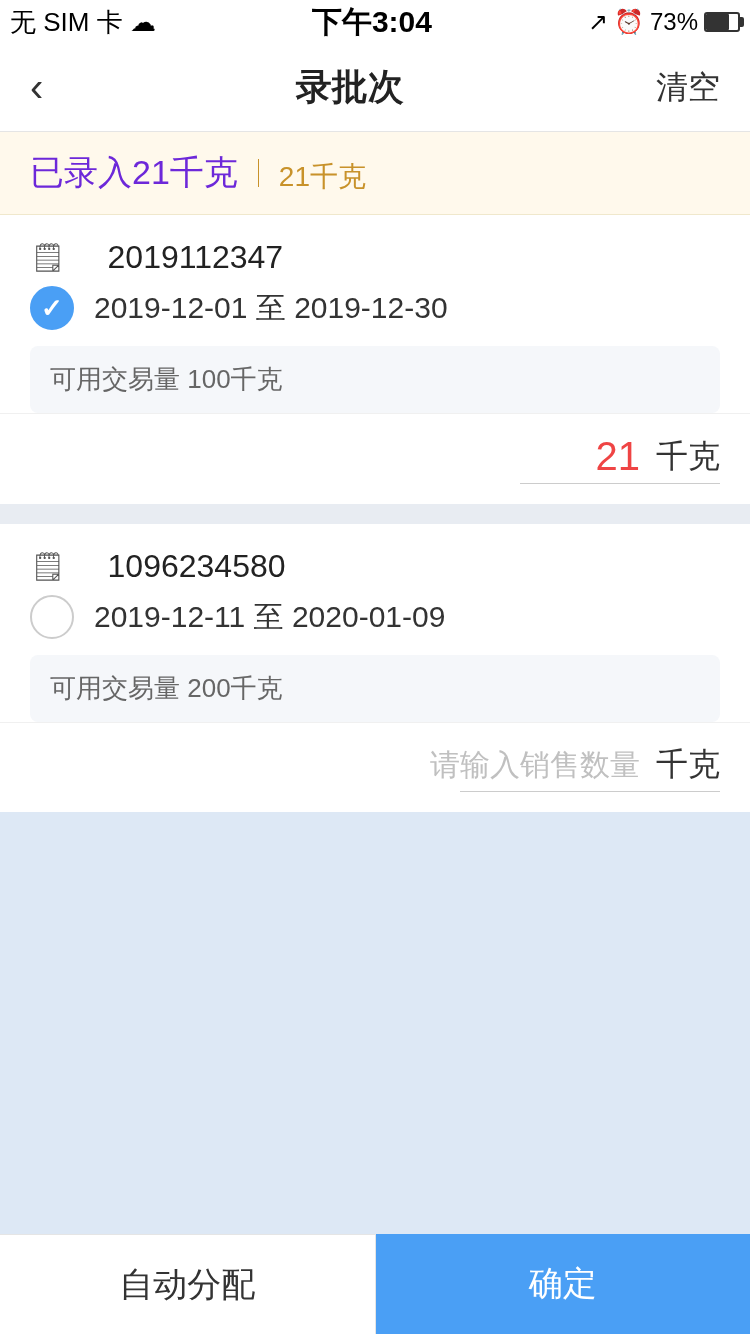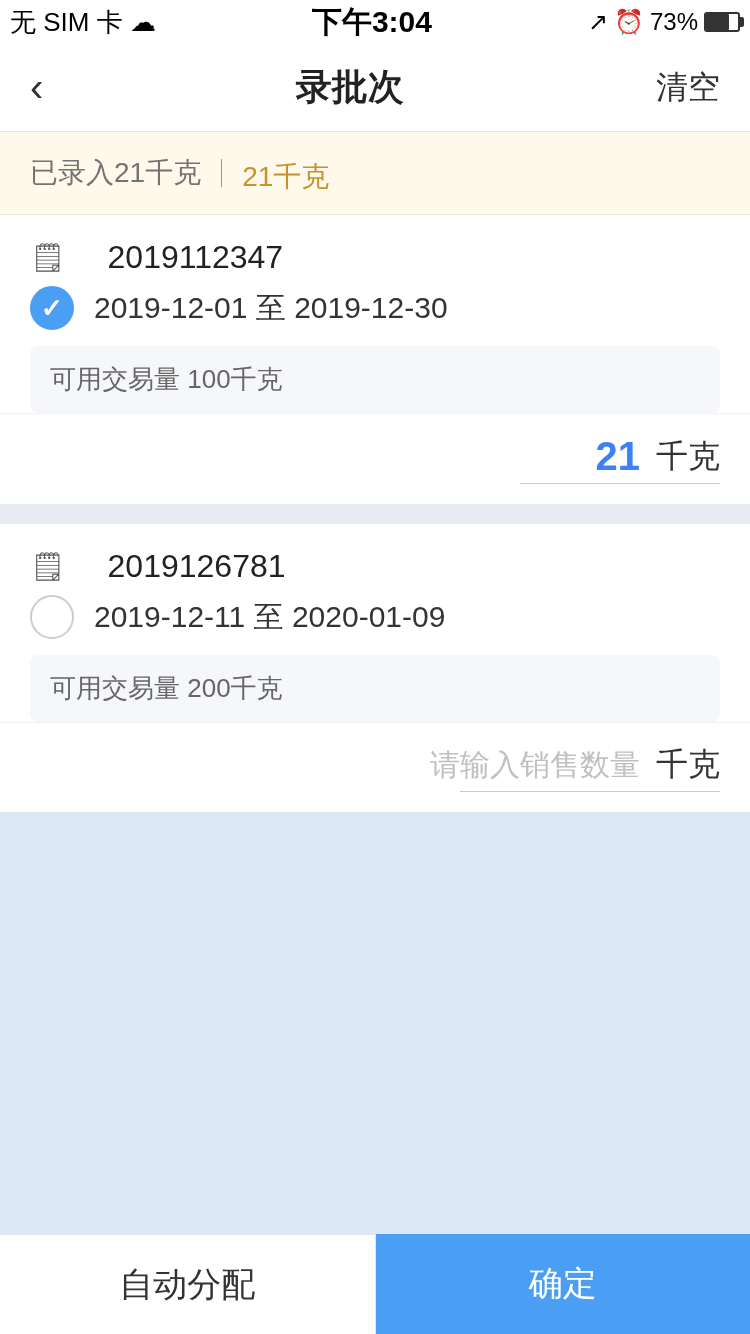--- a/index.html
+++ b/index.html
@@ -44,21 +44,21 @@
 
     
     .info-banner {
       background: #fff9ec;
       padding: 18px 30px;
       display: flex;
       align-items: center;
       gap: 20px;
       border-bottom: 1px solid #f0e8cc;
     }
-    .info-label { font-size: 28px; color: #737373; }
+    .info-label { font-size: 34px; color: #6d28d9; }
     .info-divider { width: 1px; height: 28px; background: #c8922a; }
     .info-value { font-size: 28px; color: #c8922a; margin-top: 8px; }
 
     
     .batch-item {
       background: #fff;
       margin-bottom: 0;
     }
     .batch-item-content {
       padding: 24px 30px 0 30px;
@@ -127,22 +127,22 @@
       padding: 20px 30px;
       display: flex;
       align-items: center;
       justify-content: flex-end;
       gap: 16px;
       background: #fff;
       border-top: 1px solid #f0f0f0;
     }
     .quantity-value {
       font-size: 40px;
-      color: #3b82f6;
-      font-weight: 700;
+      color: #ef4444;
+      font-weight: 400;
     }
     .quantity-unit {
       font-size: 32px;
       color: #333;
     }
     .quantity-underline {
       width: 200px;
       height: 1px;
       background: #ccc;
       margin-top: 4px;
@@ -293,21 +293,21 @@
     </div>
   </div>
 </div>
 
 <div class="section-sep"></div>
 
 <div class="batch-item">
   <div class="batch-item-content">
     <div class="batch-id-row">
       <span class="batch-icon">🗒</span>
-      <span class="batch-id">2019126781</span>
+      <span class="batch-id">1096234580</span>
     </div>
     <div class="batch-date-row">
       <div class="radio-circle"></div>
       <span class="batch-date">2019-12-11 至 2020-01-09</span>
     </div>
     <div class="available-box">
       <span class="available-text">可用交易量 200千克</span>
     </div>
   </div>
 

